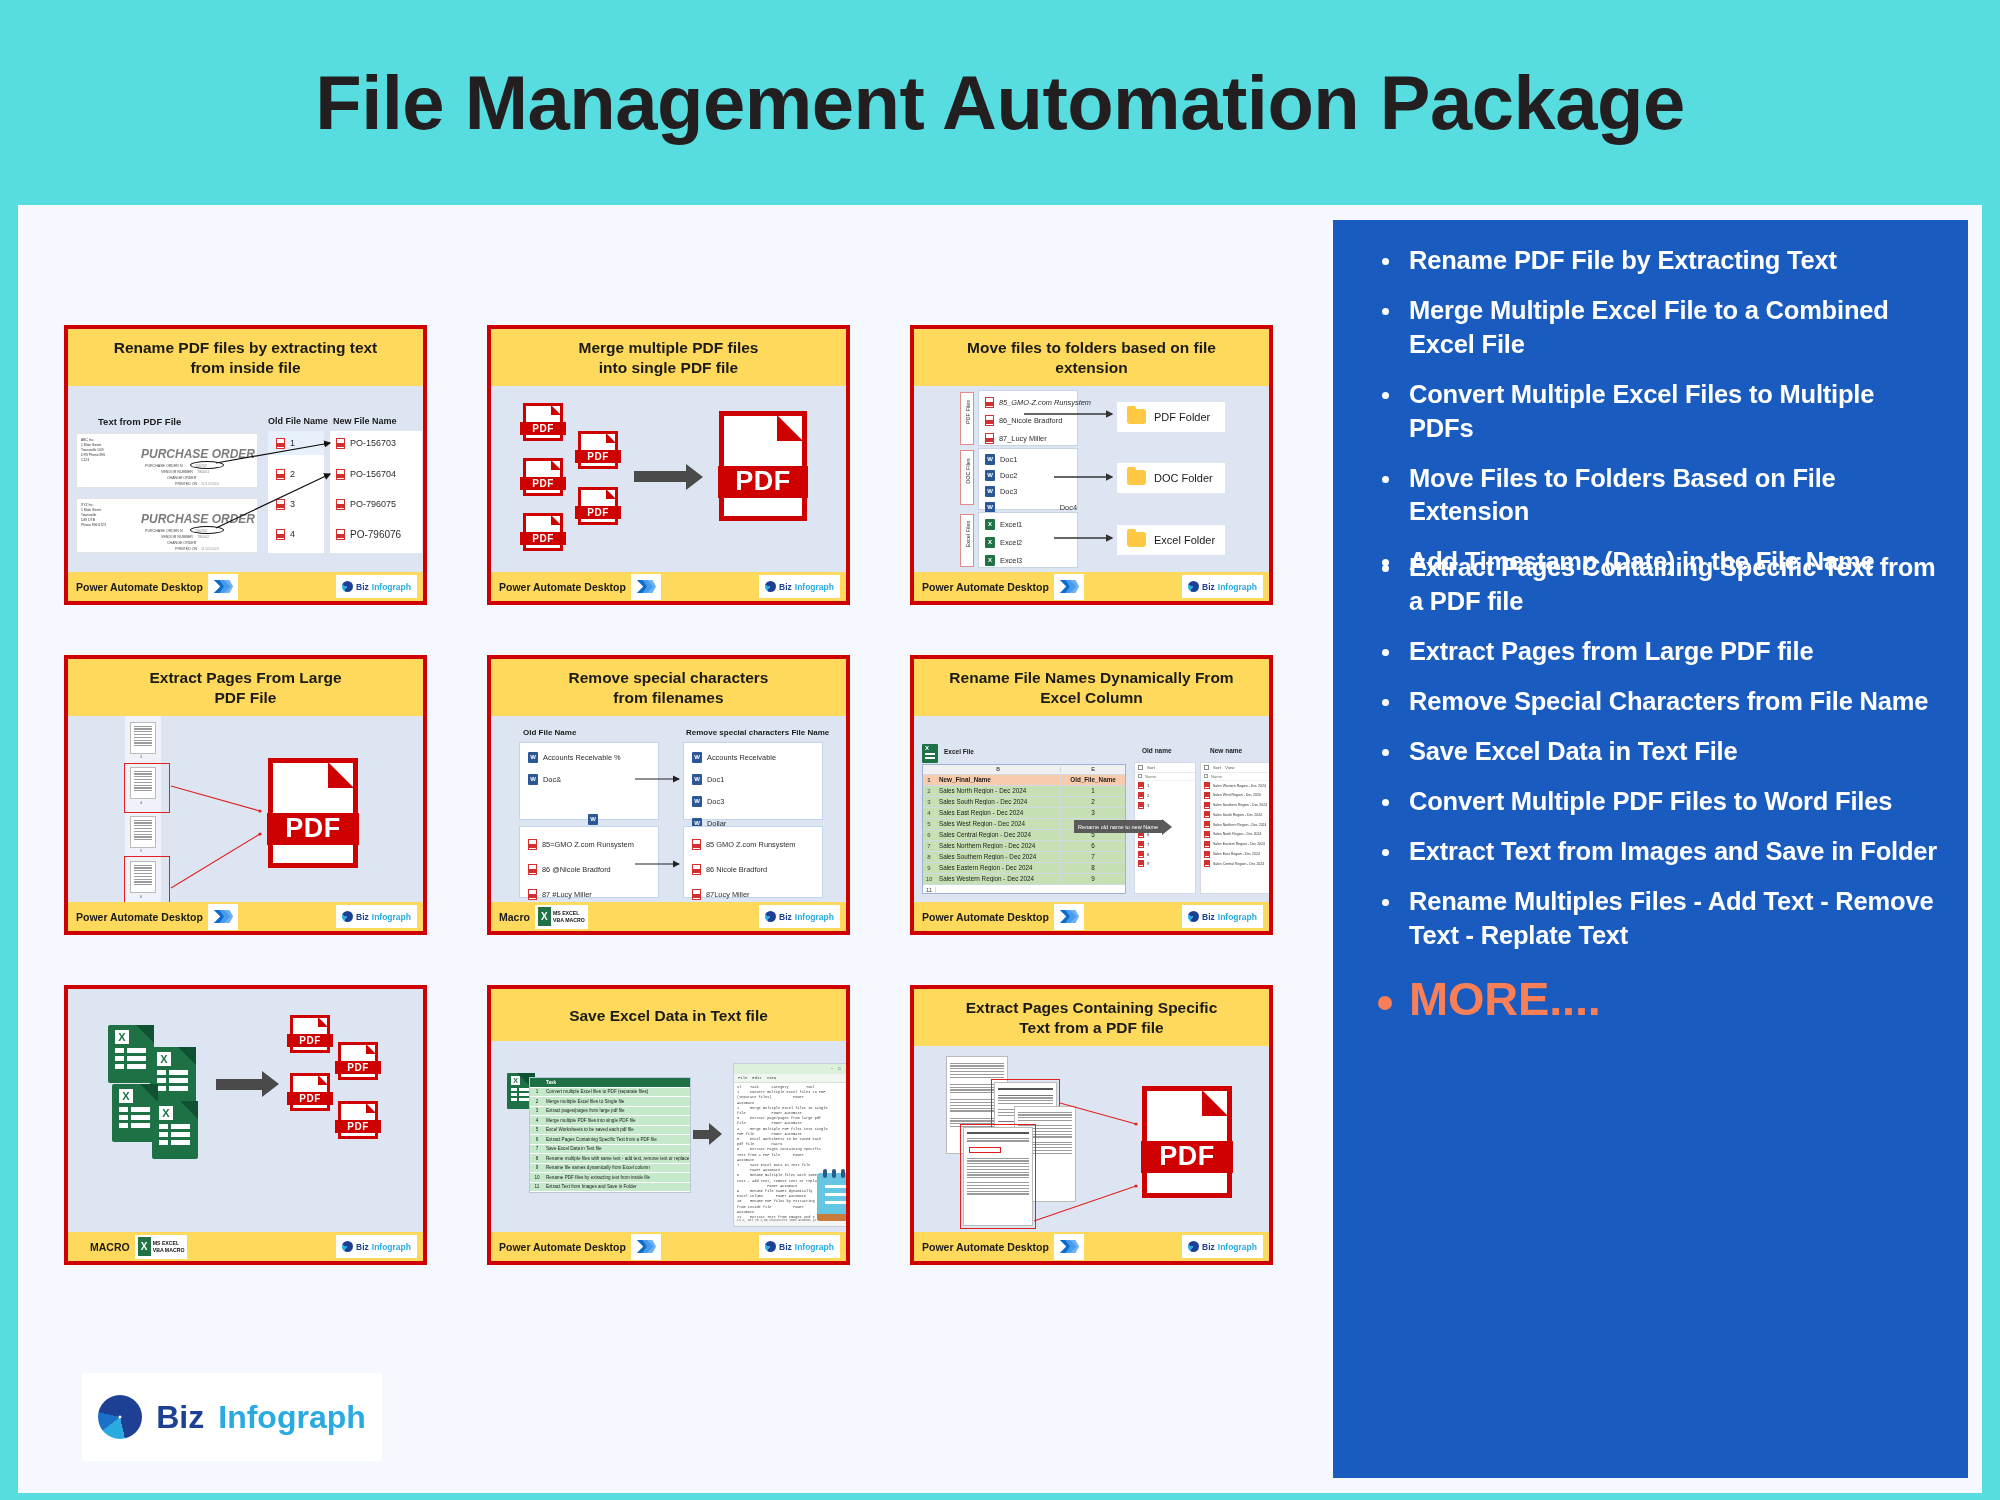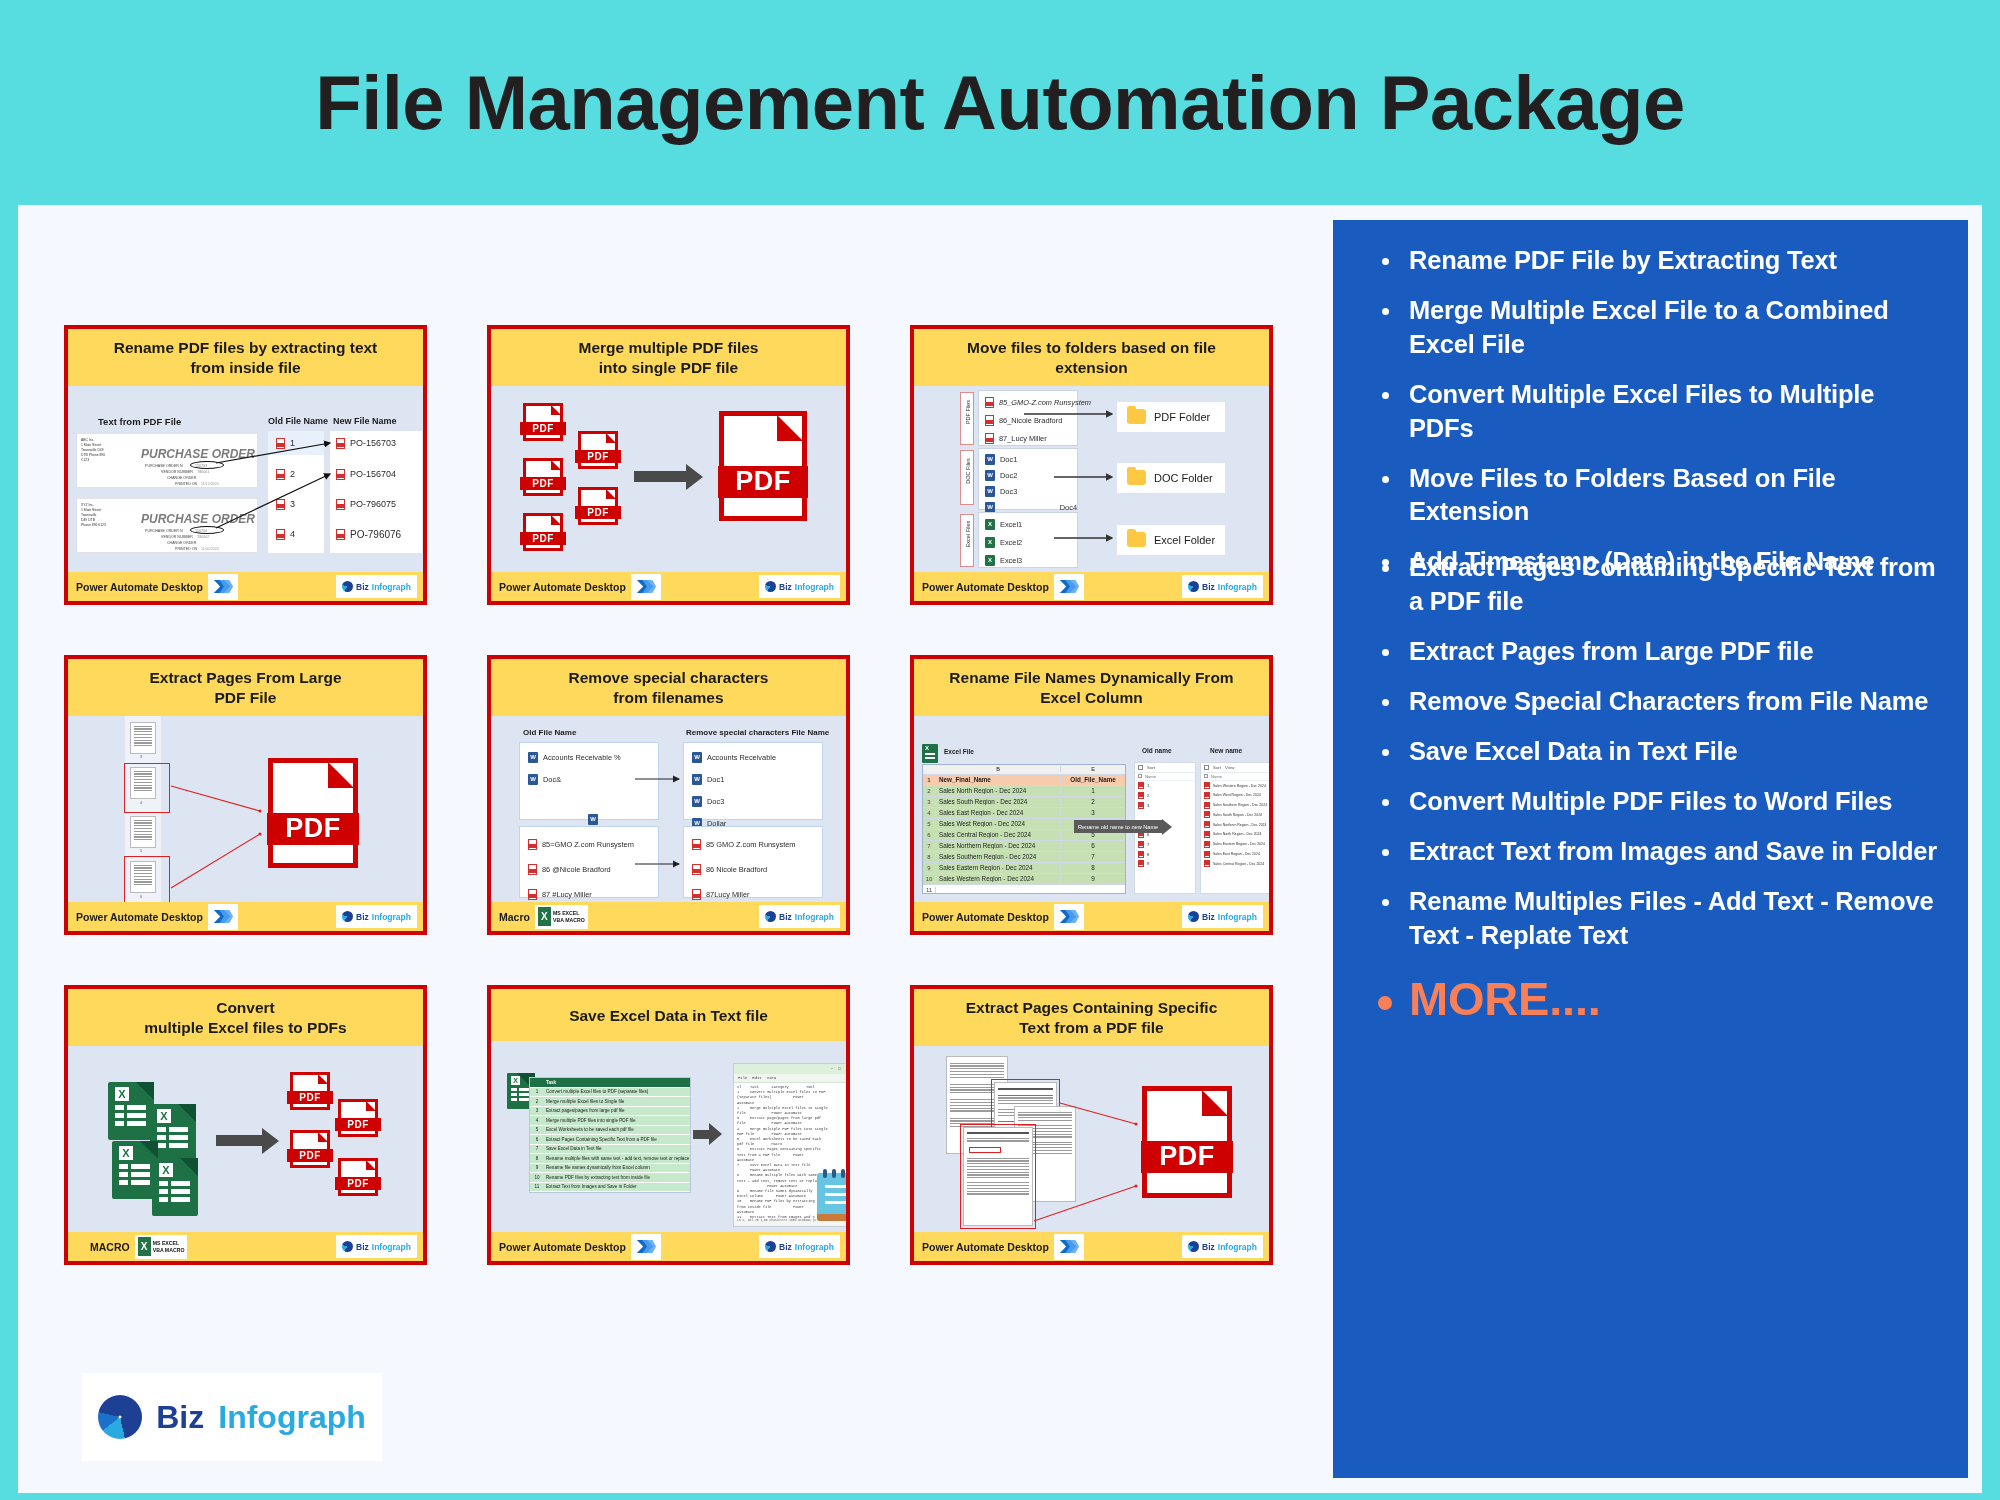--- a/index.html
+++ b/index.html
@@ -965,21 +965,20 @@
           </div>
           <div class="biz-badge">
             <span class="pie"></span>
             <span class="bz">Biz</span>
             <span class="ig">Infograph</span>
           </div>
         </div>
       </div>
 
       <div class="card">
-        <div class="card-header">Convert<br>multiple Excel files to PDFs</div>
         <div class="card-body">
           <div class="xlsx-big" style="position:absolute;left:40px;top:36px;">
             <span class="xl-x">X</span>
             <span class="xl-grid">
                 <span class="gr">
                   <i></i>
                   <i></i>
                 </span>
                 <span class="gr">
                   <i></i>

